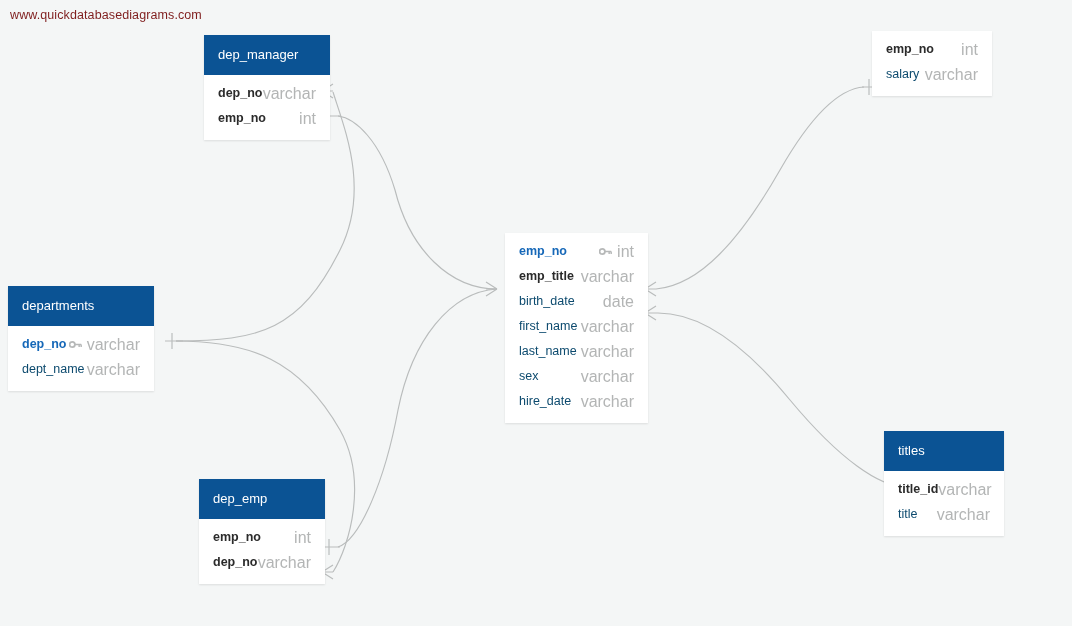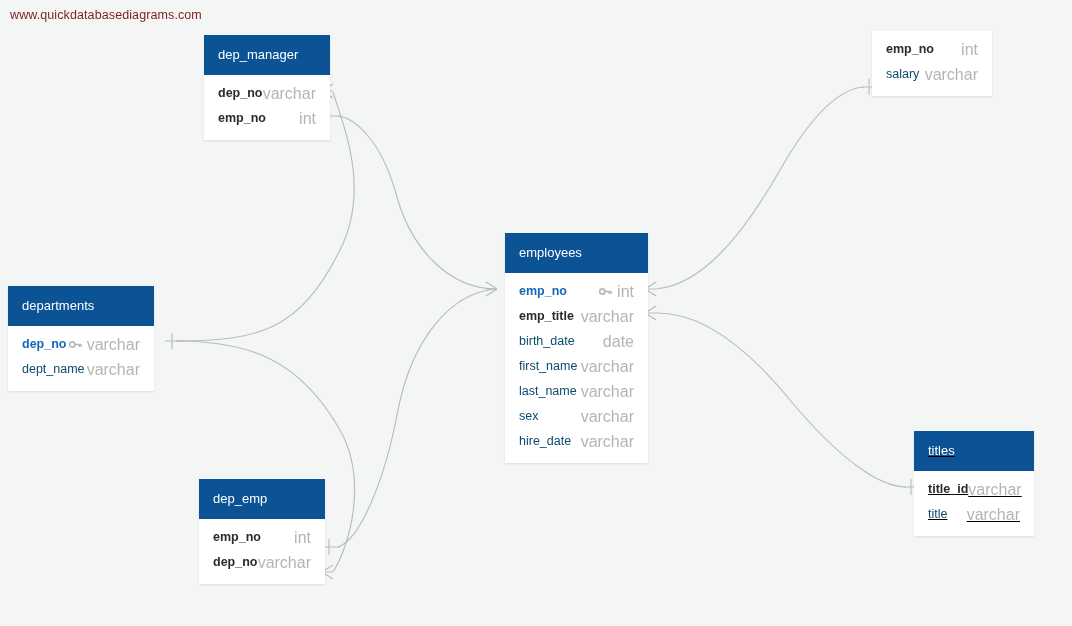--- a/index.html
+++ b/index.html
@@ -152,21 +152,20 @@
           </div>
           <div class="row">
             <span class="col-name">salary</span>
             <span class="col-right">
               <span class="col-type">varchar</span>
             </span>
           </div>
         </div>
       </div>
       <div class="table" style="left: 505px; top: 233px; width: 143px;">
-        <div class="t-head">employees</div>
         <div class="t-body">
           <div class="row">
             <span class="col-name pk">emp_no</span>
             <span class="col-right">
               <span class="keyicon">
                 <svg viewBox="0 0 16 10" width="13" height="9">
                   <circle cx="4" cy="5" r="3.3" fill="none" stroke="#b6b8b8" stroke-width="2.2"></circle>
                   <path d="M7 5 H15 M12.5 5 V8 M15 5 V8" stroke="#b6b8b8" stroke-width="1.8" fill="none"></path>
                 </svg>
               </span>
@@ -227,21 +226,21 @@
             </span>
           </div>
           <div class="row">
             <span class="col-name">dept_name</span>
             <span class="col-right">
               <span class="col-type">varchar</span>
             </span>
           </div>
         </div>
       </div>
-      <div class="table" style="left: 914px; top: 431px; width: 120px; text-decoration: underline;">
+      <div class="table" style="left: 884px; top: 431px; width: 120px;">
         <div class="t-head">titles</div>
         <div class="t-body">
           <div class="row">
             <span class="col-name fk">title_id</span>
             <span class="col-right">
               <span class="col-type">varchar</span>
             </span>
           </div>
           <div class="row">
             <span class="col-name">title</span>

